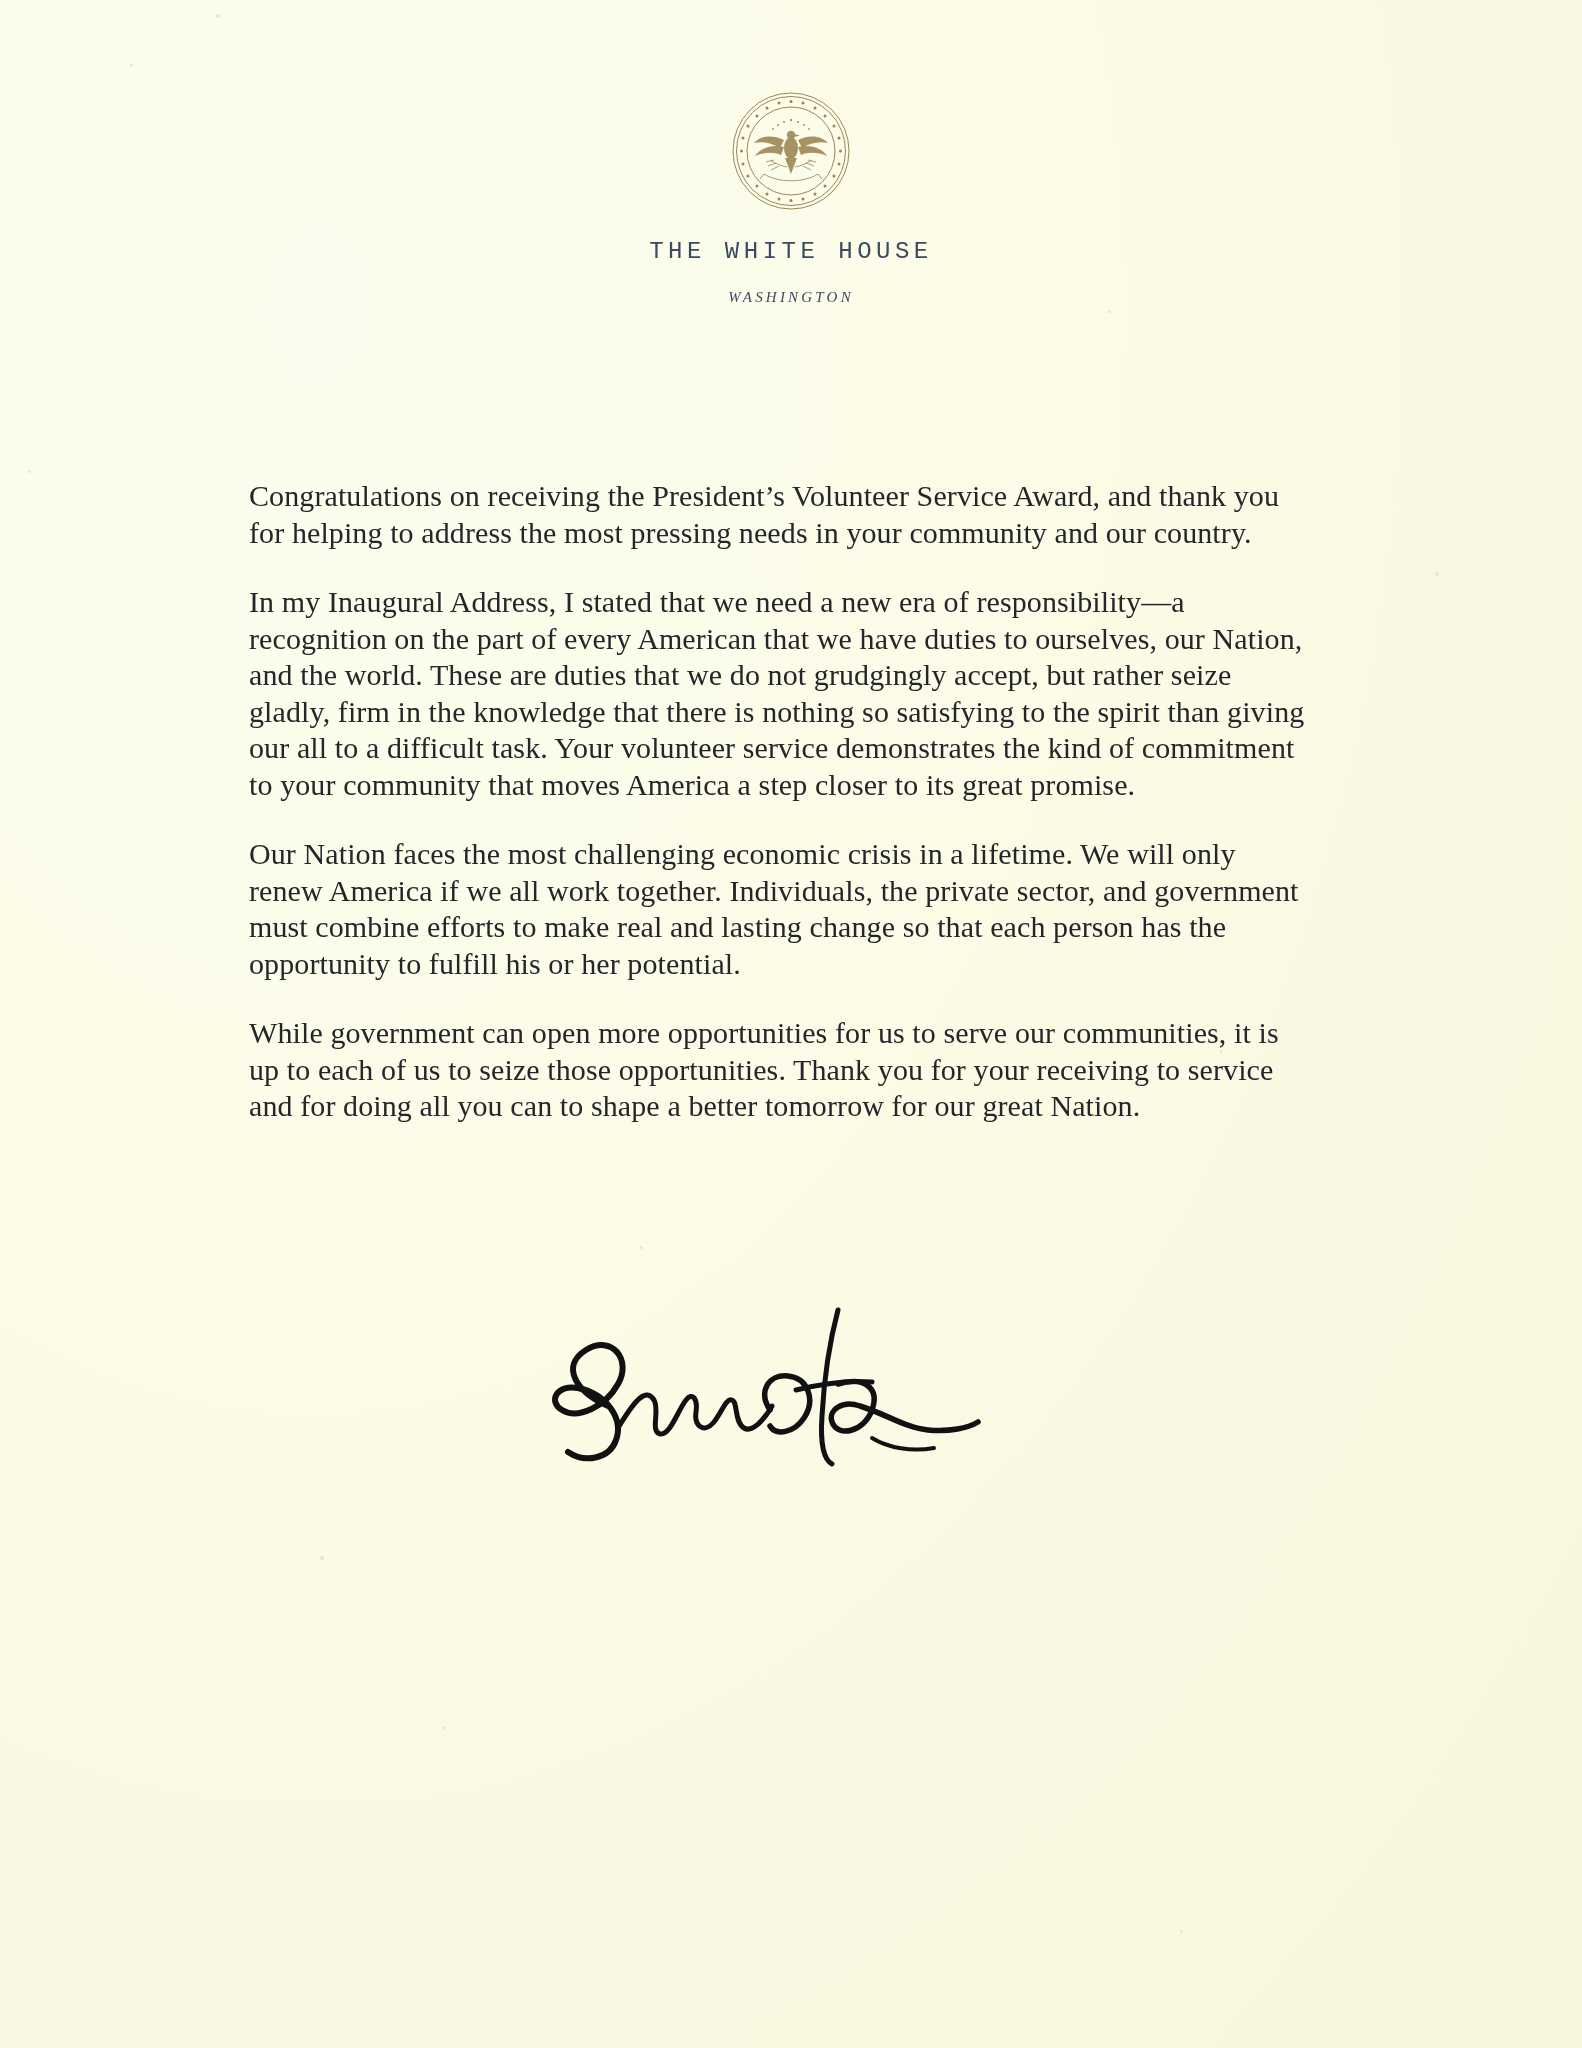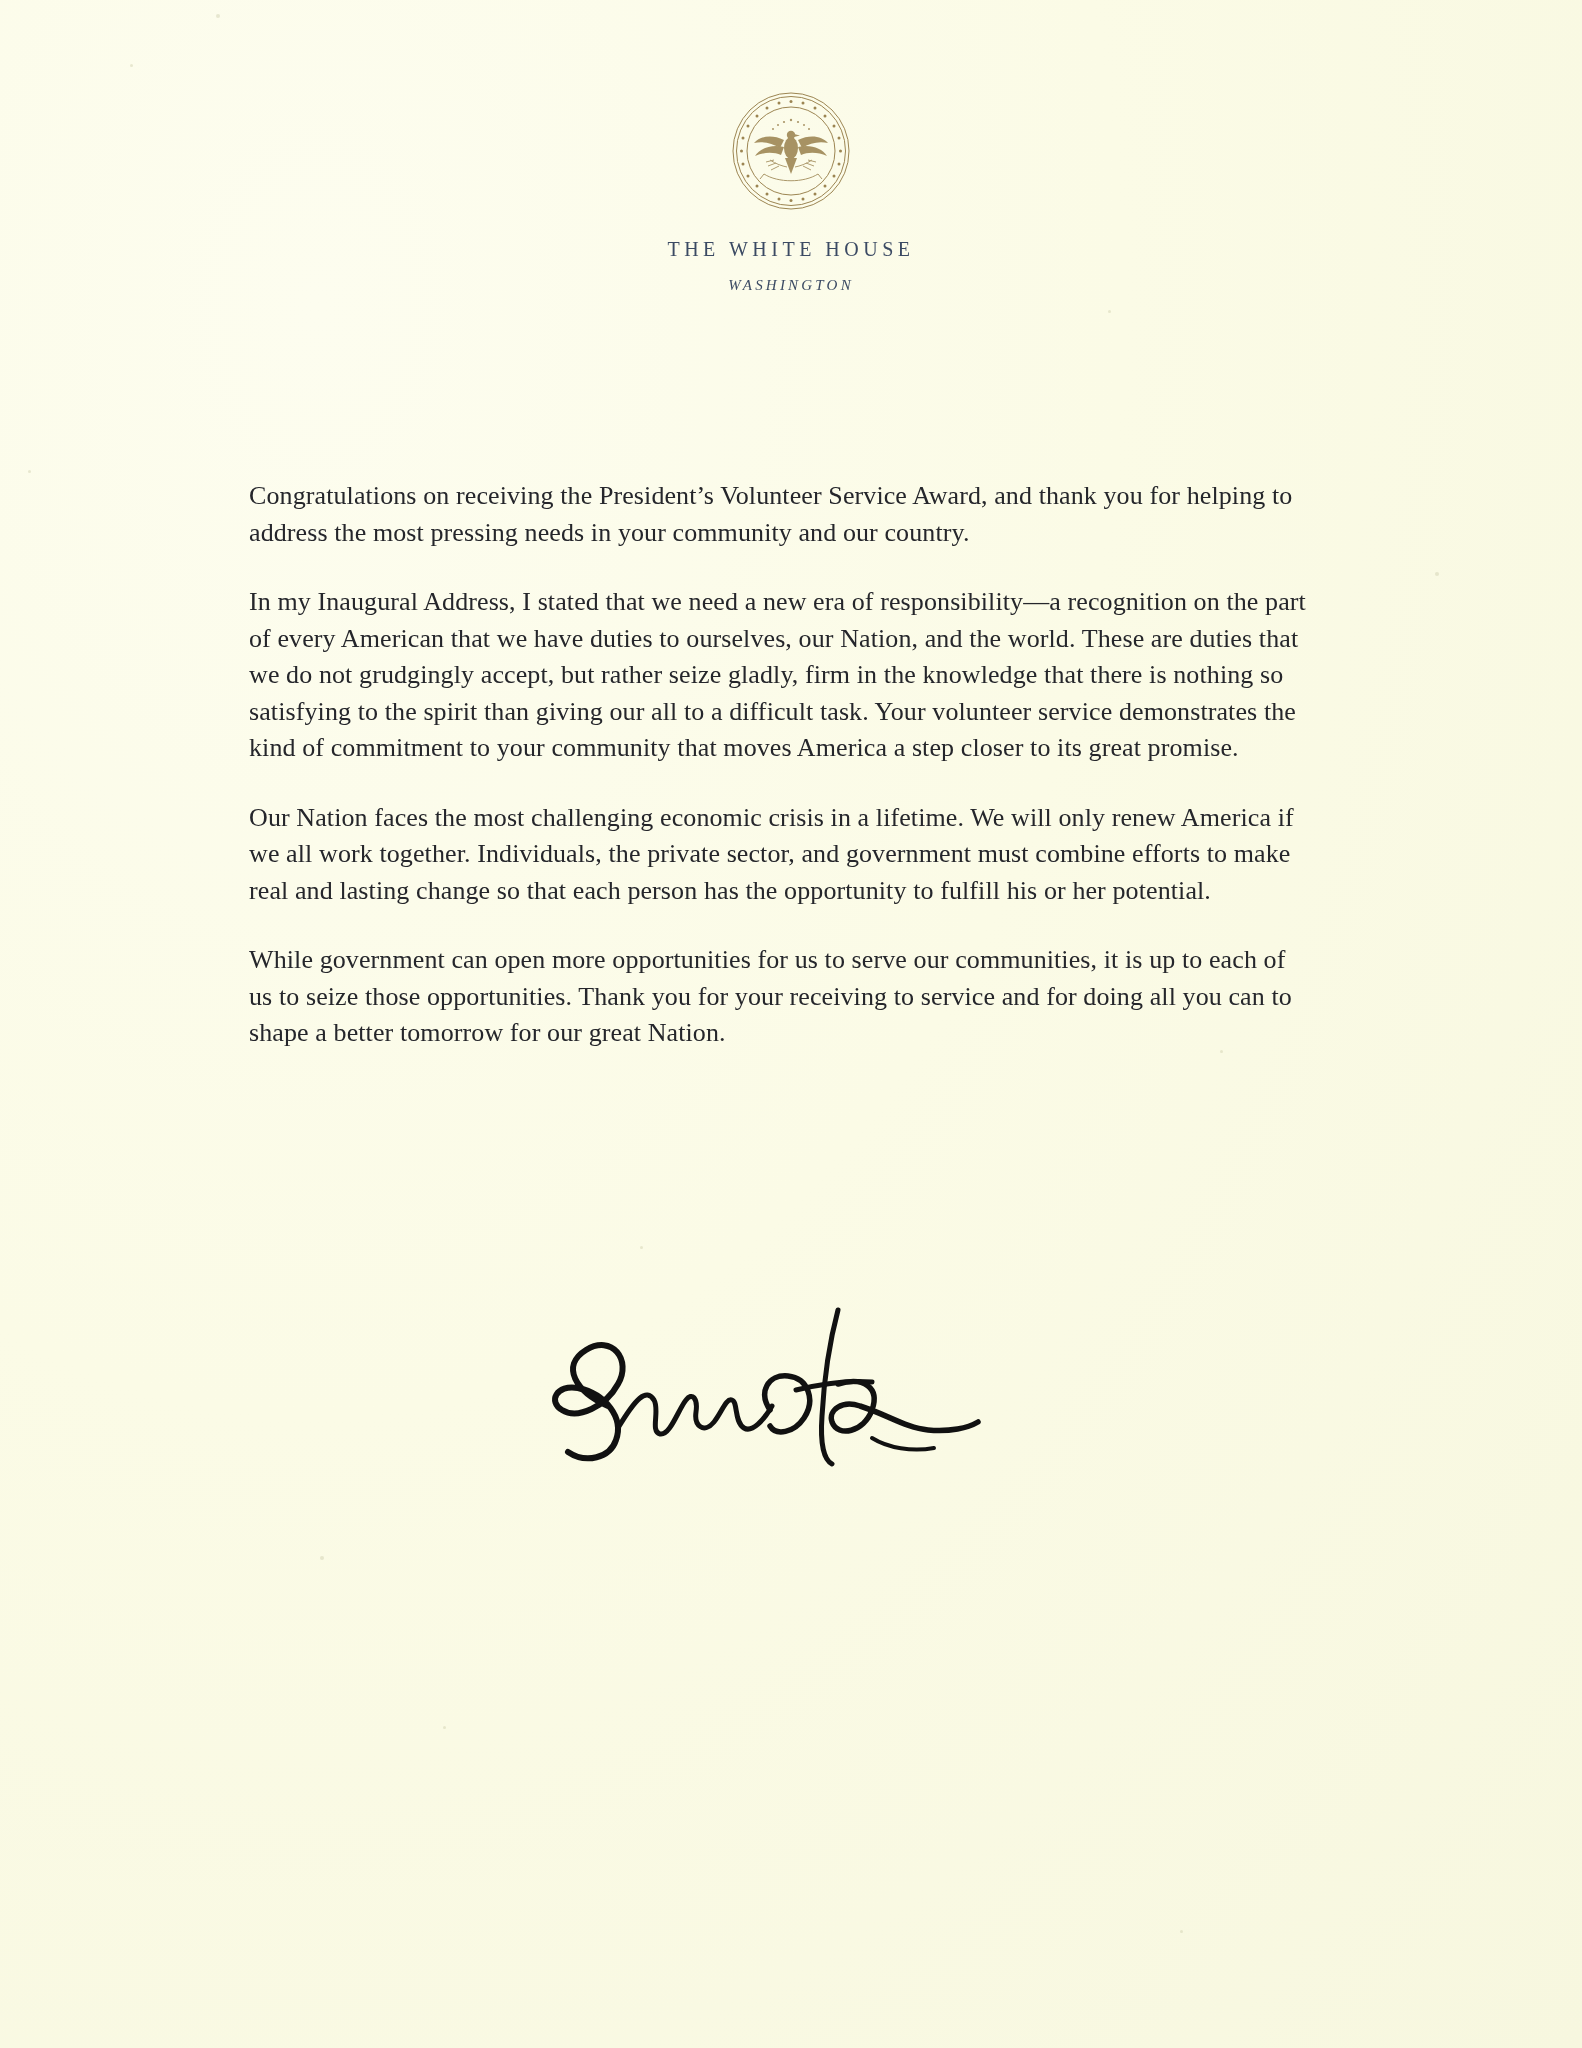--- a/index.html
+++ b/index.html
@@ -41,46 +41,46 @@
   }
   .seal {
     width: 122px;
     height: 122px;
     margin: 0 auto 26px auto;
     position: relative;
   }
   .seal svg { display: block; }
 
   .wh-title {
-    font-family: Liberation Serif, serif;
-    font-size: 20px;
+    font-family: Liberation Mono, monospace;
+    font-size: 24px;
     letter-spacing: 4.5px;
     color: #3b4a63;
     font-variant: small-caps;
     text-transform: uppercase;
-    margin-bottom: 16px;
+    margin-bottom: 24px;
   }
   .wh-sub {
     font-family: "Liberation Serif", serif;
     font-size: 15px;
     letter-spacing: 3.2px;
     color: #3b4a63;
     text-transform: uppercase;
     font-style: italic;
   }
 
   
   .letter-body {
     position: absolute;
     top: 478px;
     left: 249px;
     width: 1063px;
   }
   .para {
-    font-size: 26px;
+    font-size: 30px;
     line-height: 36.5px;
     color: #25262b;
     margin: 0 0 33px 0;
     text-align: left;
     letter-spacing: .1px;
   }
   .para:last-child { margin-bottom: 0; }
 
   
   .signature {

